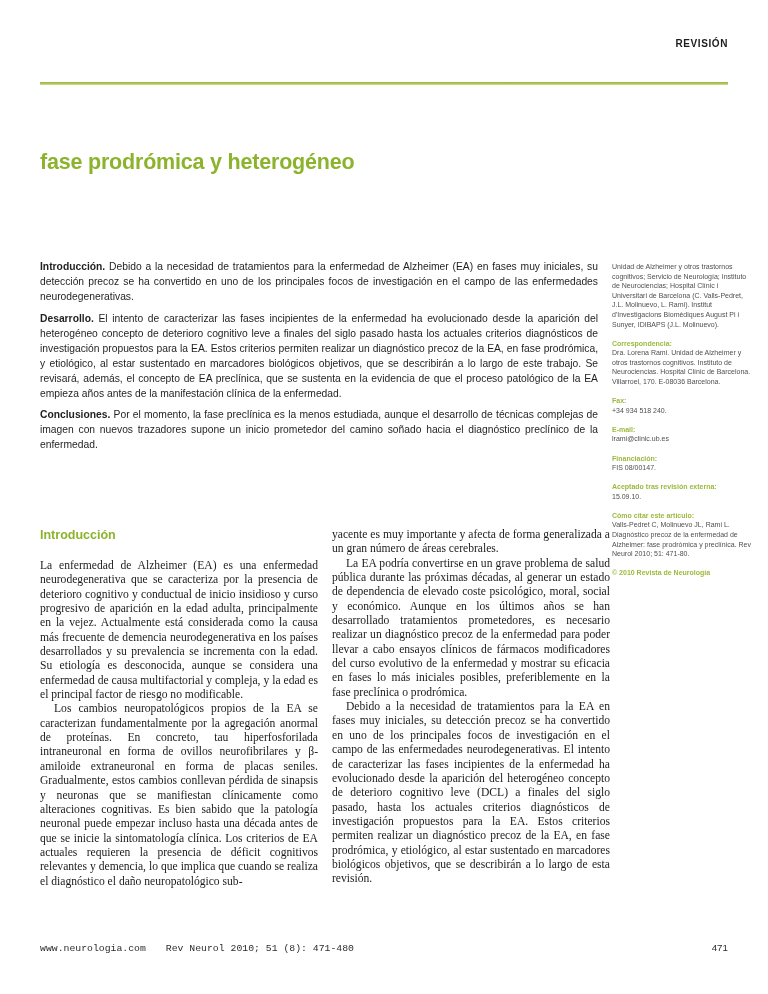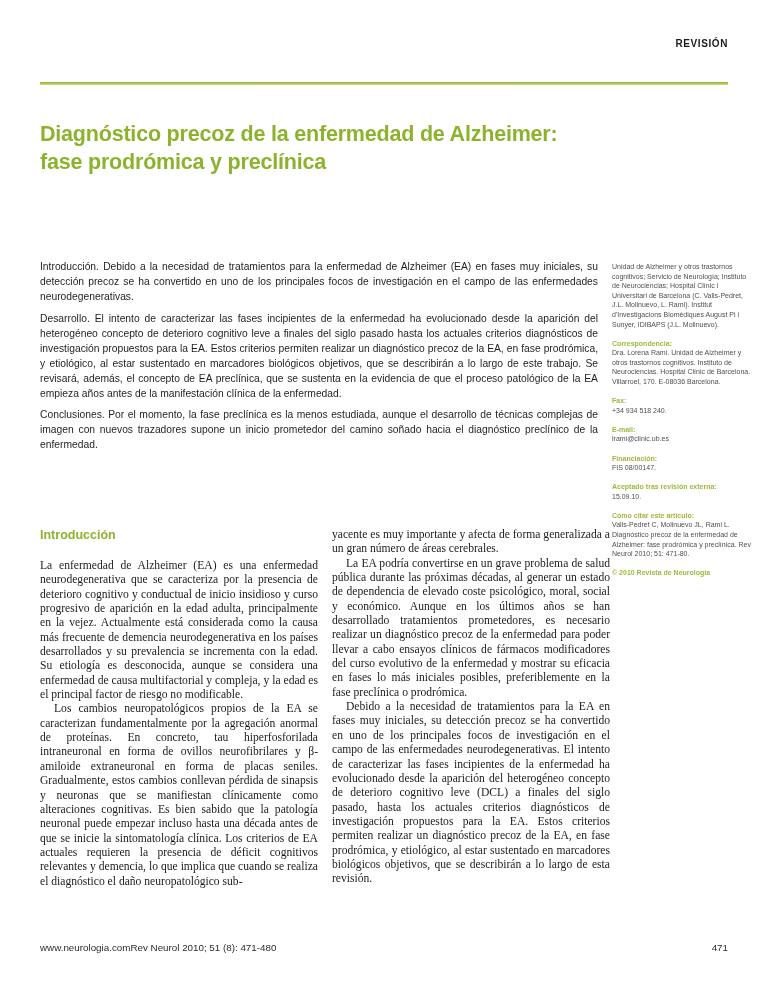--- a/index.html
+++ b/index.html
@@ -26,21 +26,21 @@
   }
   .authors{
     position:absolute;top:202px;left:40px;
     font-size:11.5px;color:#3a3a3a;
   }
   .abstract{
     position:absolute;top:259px;left:40px;width:558px;
     font-size:10.3px;line-height:15px;text-align:justify;color:#1f1f1f;
   }
   .abstract p{margin:0 0 6.5px 0;}
-  .abstract b{font-weight:normal;margin-top:15px;}
+  .abstract b{font-weight:bold;margin-top:15px;}
   .columns{
     position:absolute;top:511px;left:40px;width:570px;
     display:flex;gap:14px;
   }
   .col{
     width:278px;
     font-family:"Liberation Serif",serif;
     font-size:11.6px;line-height:14.35px;
     text-align:justify;color:#1b1b1b;
     hyphens:auto;
@@ -58,34 +58,34 @@
     font-size:7px;line-height:9.6px;color:#4f4f4f;
   }
   .sidebar .block{margin-bottom:9.5px;}
   .sidebar .sb-label{color:#9cb93f;font-weight:bold;}
   .sidebar .green{color:#9cb93f;font-weight:bold;}
   .footer{
     position:absolute;top:942px;left:40px;right:40px;
     display:flex;justify-content:space-between;align-items:baseline;
     font-size:9.8px;color:#2c2c2c;
   }
-  .footer-left{display:flex;}
+  .footer-left{display:flex;gap:20px;font-family:Liberation Mono, monospace;}
 </style>
 </head>
 <body>
 
 <div class="page">
 
   <div class="kicker">REVISIÓN</div>
 
   <div class="rule"></div>
 
   <h1 class="title">
-    <span>Diagnóstico precoz de la enfermedad de Alzheimer:</span><br>
-    <span>fase prodrómica y preclínica</span>
+    <br>
+    <span>fase prodrómica y heterogéneo</span>
   </h1>
 
 
   <div class="abstract">
     <p><b>Introducción.</b> <span>Debido a la necesidad de tratamientos para la enfermedad de Alzheimer (EA) en fases muy iniciales, su detección precoz se ha convertido en uno de los principales focos de investigación en el campo de las enfermedades neurodegenerativas.</span></p>
     <p><b>Desarrollo.</b> <span>El intento de caracterizar las fases incipientes de la enfermedad ha evolucionado desde la aparición del heterogéneo concepto de deterioro cognitivo leve a finales del siglo pasado hasta los actuales criterios diagnósticos de investigación propuestos para la EA. Estos criterios permiten realizar un diagnóstico precoz de la EA, en fase prodrómica, y etiológico, al estar sustentado en marcadores biológicos objetivos, que se describirán a lo largo de este trabajo. Se revisará, además, el concepto de EA preclínica, que se sustenta en la evidencia de que el proceso patológico de la EA empieza años antes de la manifestación clínica de la enfermedad.</span></p>
     <p><b>Conclusiones.</b> <span>Por el momento, la fase preclínica es la menos estudiada, aunque el desarrollo de técnicas complejas de imagen con nuevos trazadores supone un inicio prometedor del camino soñado hacia el diagnóstico preclínico de la enfermedad.</span></p>
   </div>
 
   <div class="columns">

